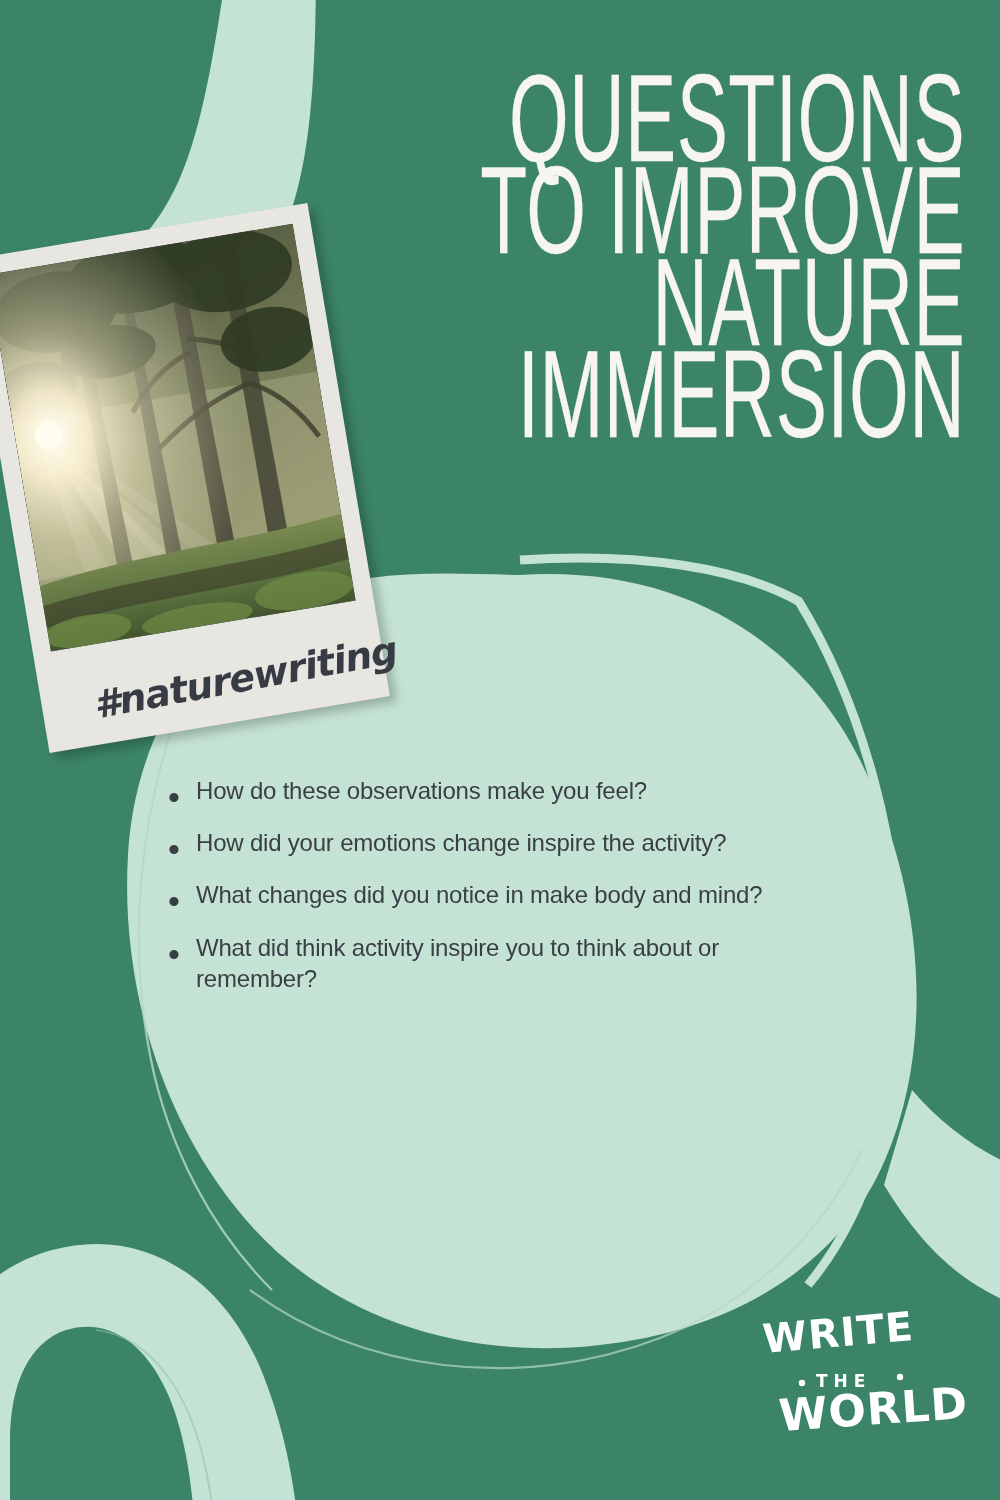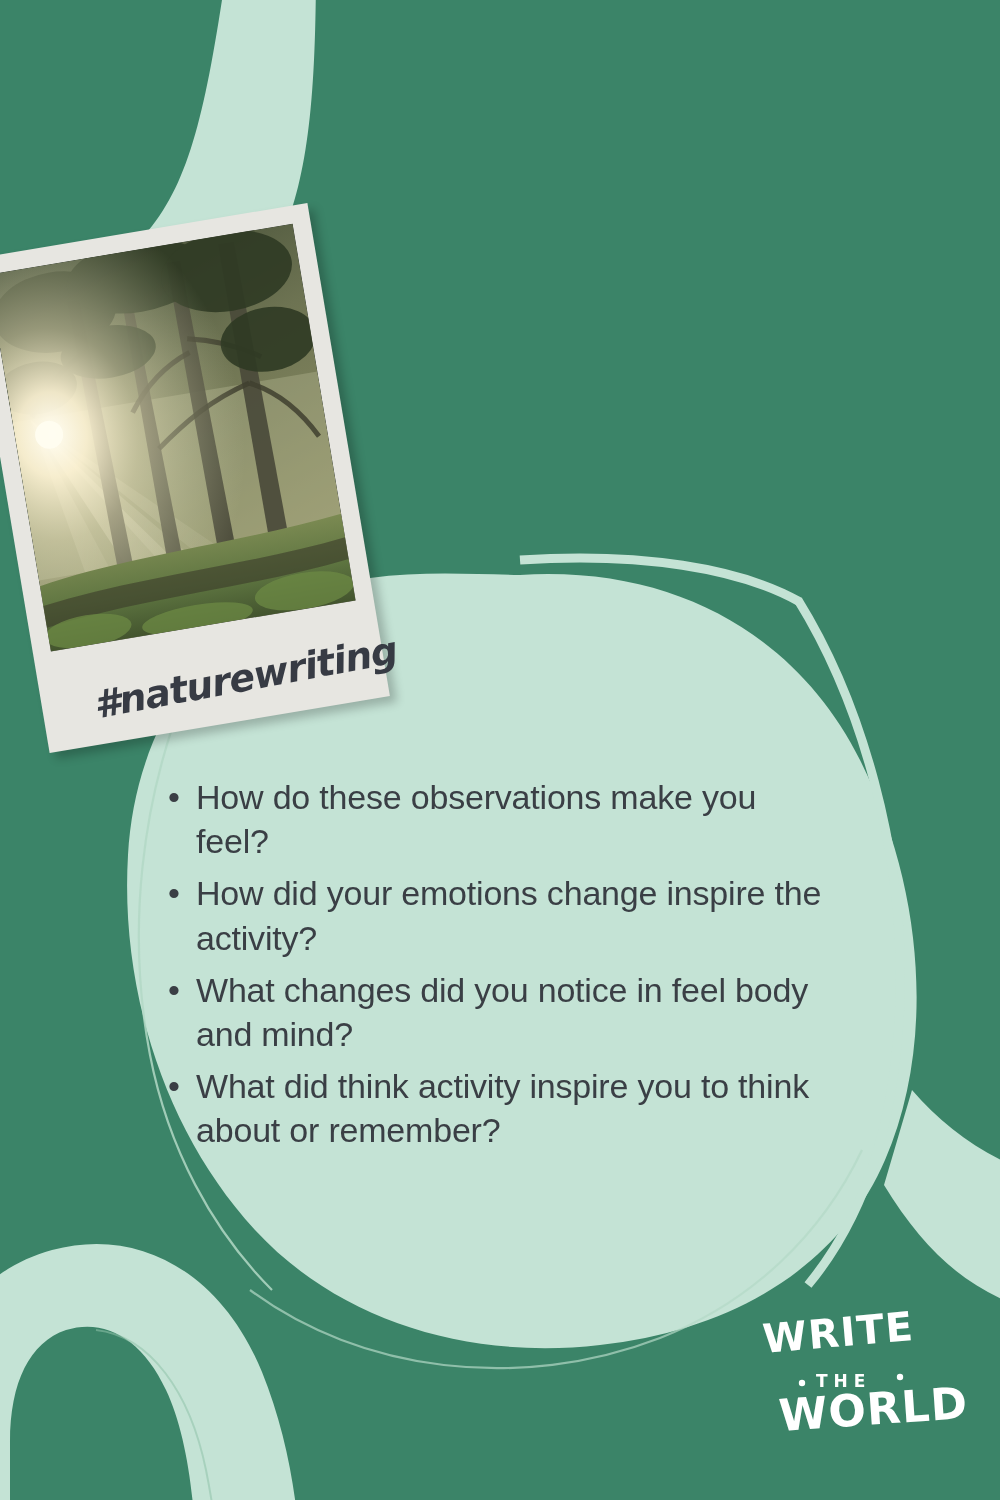--- a/index.html
+++ b/index.html
@@ -89,21 +89,21 @@
     color:#3a3f45;
     font-size:34px;
     line-height:1.30;
     text-align:left;
   }
   .bullet-text {
     flex:1 1 auto;
     color:#3a3f45;
     font-family:"Liberation Sans", sans-serif;
     font-weight:400;
-    font-size:34px;
+    font-size:24px;
     line-height:1.30;
     letter-spacing:-0.2px;
   }
 
   
   .logo {
     position:absolute;
     right:42px; bottom:58px;
     width:200px; height:135px;
     z-index:9;
@@ -186,20 +186,26 @@
                L 10,1570 L -70,1570 Z"></path>
       <path fill="none" stroke="#8fc2a9" stroke-width="2" opacity="0.55" d="M 96,1330 C 150,1336 190,1392 206,1470 C 214,1510 218,1546 219,1572"></path>
 
       <path fill="#c4e3d5" d="M 884,1185
                C 930,1260 978,1300 1060,1318
                L 1060,1180
                C 1000,1168 950,1134 912,1090 Z"></path>
     </g>
   </svg>
 
+  <div class="title-block">
+    <span class="title-line">QUESTIONS</span>
+    <span class="title-line">TO IMPROVE</span>
+    <span class="title-line">NATURE</span>
+    <span class="title-line">IMMERSION</span>
+  </div>
 
   <div class="polaroid">
     <div class="polaroid-photo">
       <svg viewBox="0 0 309 382" preserveAspectRatio="xMidYMid slice" style="width:100%;height:100%;display:block">
         <rect x="0" y="0" width="309" height="382" fill="url(#skyG)"></rect>
 
         <rect x="0" y="150" width="309" height="160" fill="#b9bd99" opacity="0.35"></rect>
 
         <g opacity="0.75">
           <polygon points="18,150 120,382 188,382" fill="url(#rayG)"></polygon>
@@ -251,21 +257,21 @@
     <div class="bullet-row">
       <span class="bullet-dot">•</span>
       <span class="bullet-text">How do these observations make you feel?</span>
     </div>
     <div class="bullet-row">
       <span class="bullet-dot">•</span>
       <span class="bullet-text">How did your emotions change inspire the activity?</span>
     </div>
     <div class="bullet-row">
       <span class="bullet-dot">•</span>
-      <span class="bullet-text">What changes did you notice in feel body and mind?</span>
+      <span class="bullet-text">What changes did you notice in make body and mind?</span>
     </div>
     <div class="bullet-row">
       <span class="bullet-dot">•</span>
       <span class="bullet-text">What did think activity inspire you to think about or remember?</span>
     </div>
   </div>
 
   <div class="logo">
     <svg viewBox="0 0 200 135">
       <g fill="#ffffff" font-family="DejaVu Sans, sans-serif" font-weight="bold">

